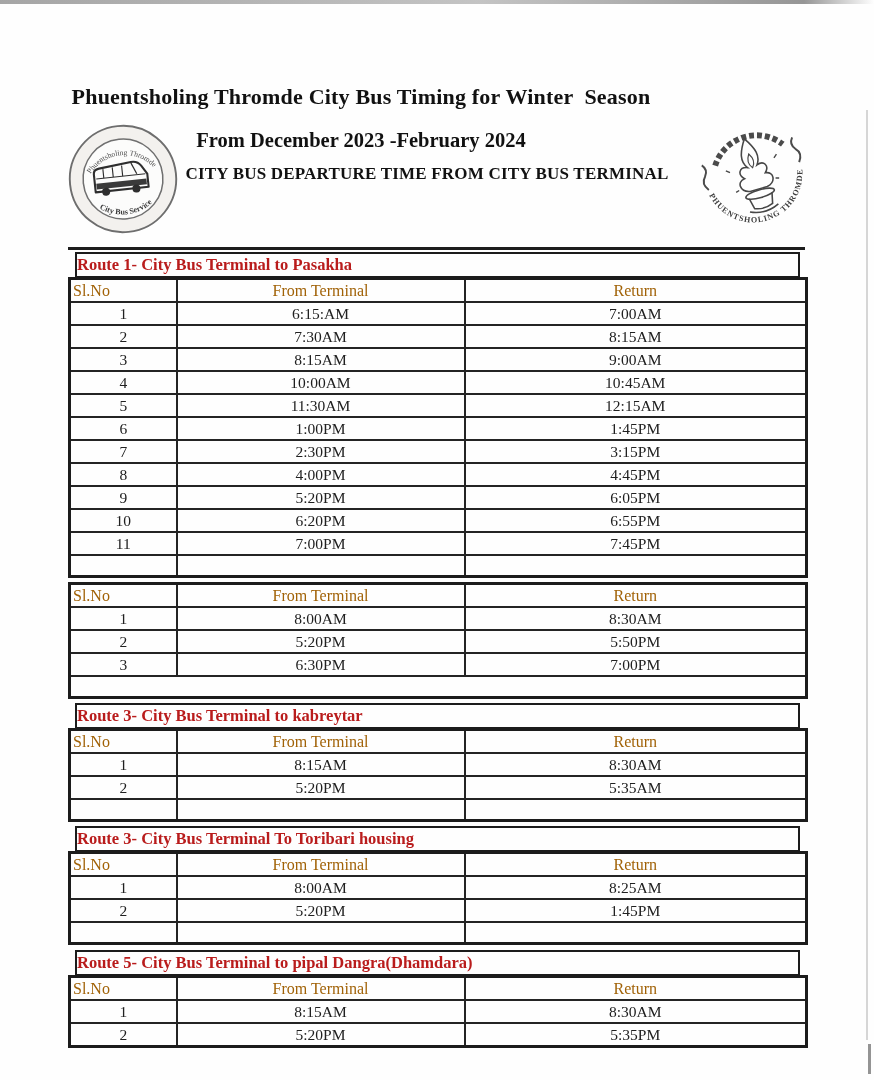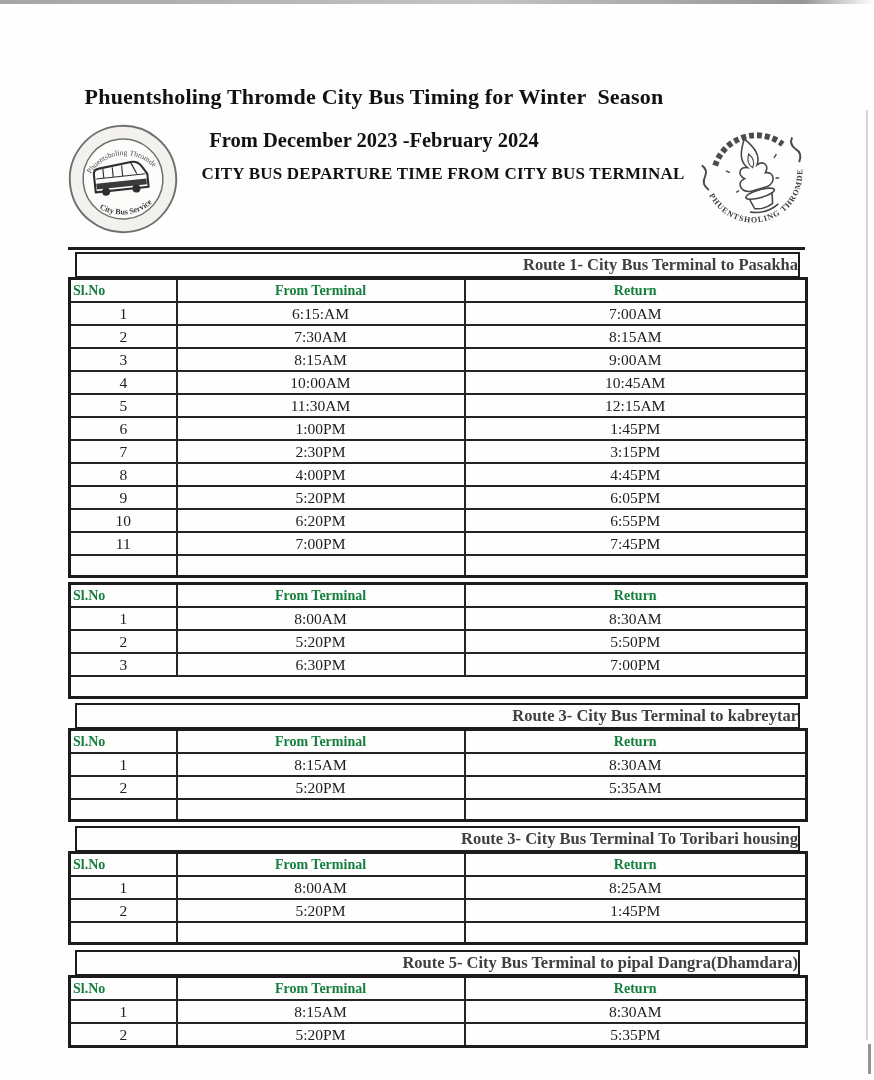--- a/index.html
+++ b/index.html
@@ -7,40 +7,40 @@
     position:relative;width:874px;height:1080px;margin:0 auto;
     background:#fefefe;color:#111;
     font-family:"Liberation Serif", serif;
     overflow:hidden;
   }
   .scan-top{position:absolute;top:0;left:0;width:874px;height:4px;
     background:linear-gradient(to right,#8f8f8f 0%,#b5b5b5 55%,#7c7c7c 92%,#fefefe 100%);opacity:.8;}
   .scan-right{position:absolute;top:110px;right:6px;width:2px;height:930px;background:#cfcfcf;opacity:.85;}
   .scan-nub{position:absolute;right:3px;bottom:6px;width:3px;height:30px;background:#5a5a5a;opacity:.65;}
 
-  .titles{position:absolute;top:84px;left:24px;width:700px;text-align:center;}
+  .titles{position:absolute;top:84px;left:11px;width:700px;text-align:center;}
   .t1{font-weight:700;font-size:22px;letter-spacing:.2px;white-space:pre-wrap;}
   .t2{font-weight:700;font-size:20.5px;margin-top:19px;}
-  .subtitle{position:absolute;top:164px;left:192px;width:502px;text-align:center;
+  .subtitle{position:absolute;top:164px;left:176px;width:502px;text-align:center;
     font-weight:700;font-size:17px;letter-spacing:.2px;}
 
   .logo-left{position:absolute;left:66px;top:122px;width:114px;height:114px;transform:rotate(-6deg);}
   .logo-right{position:absolute;left:690px;top:108px;width:128px;height:136px;transform:rotate(-16deg);}
 
   #tables{position:absolute;left:68px;top:247px;width:737px;}
   .route{margin-bottom:4px;}
   .route:first-child::before{content:"";display:block;border-top:3px solid #1d1d1d;margin-bottom:2px;}
   .route:nth-child(5){margin-top:5px;}
   .route-title{
     border:2.5px solid #1c1c1c;margin:0 5px -1px 7px;position:relative;z-index:2;
-    text-align:right;font-weight:700;font-size:16.5px;line-height:22px;height:22px;color:#404040;
+    text-align:left;font-weight:700;font-size:16.5px;line-height:22px;height:22px;color:#b91c1c;
   }
   table.route-table{border-collapse:collapse;table-layout:fixed;width:737px;border:3px solid #1c1c1c;}
   th,td{border:2px solid #242424;height:21px;padding:0;text-align:center;overflow:hidden;}
-  th{font-size:14px;font-weight:700;color:#15803d;}
+  th{font-size:16px;font-weight:400;color:#a16207;}
   th.left{text-align:left;padding-left:2px;}
   td{font-size:15.5px;color:#202020;}
   tr.empty td{height:19px;}
 </style>
 </head>
 <body>
 
 <div class="page">
   <div class="scan-top"></div>
   <div class="scan-right"></div>

